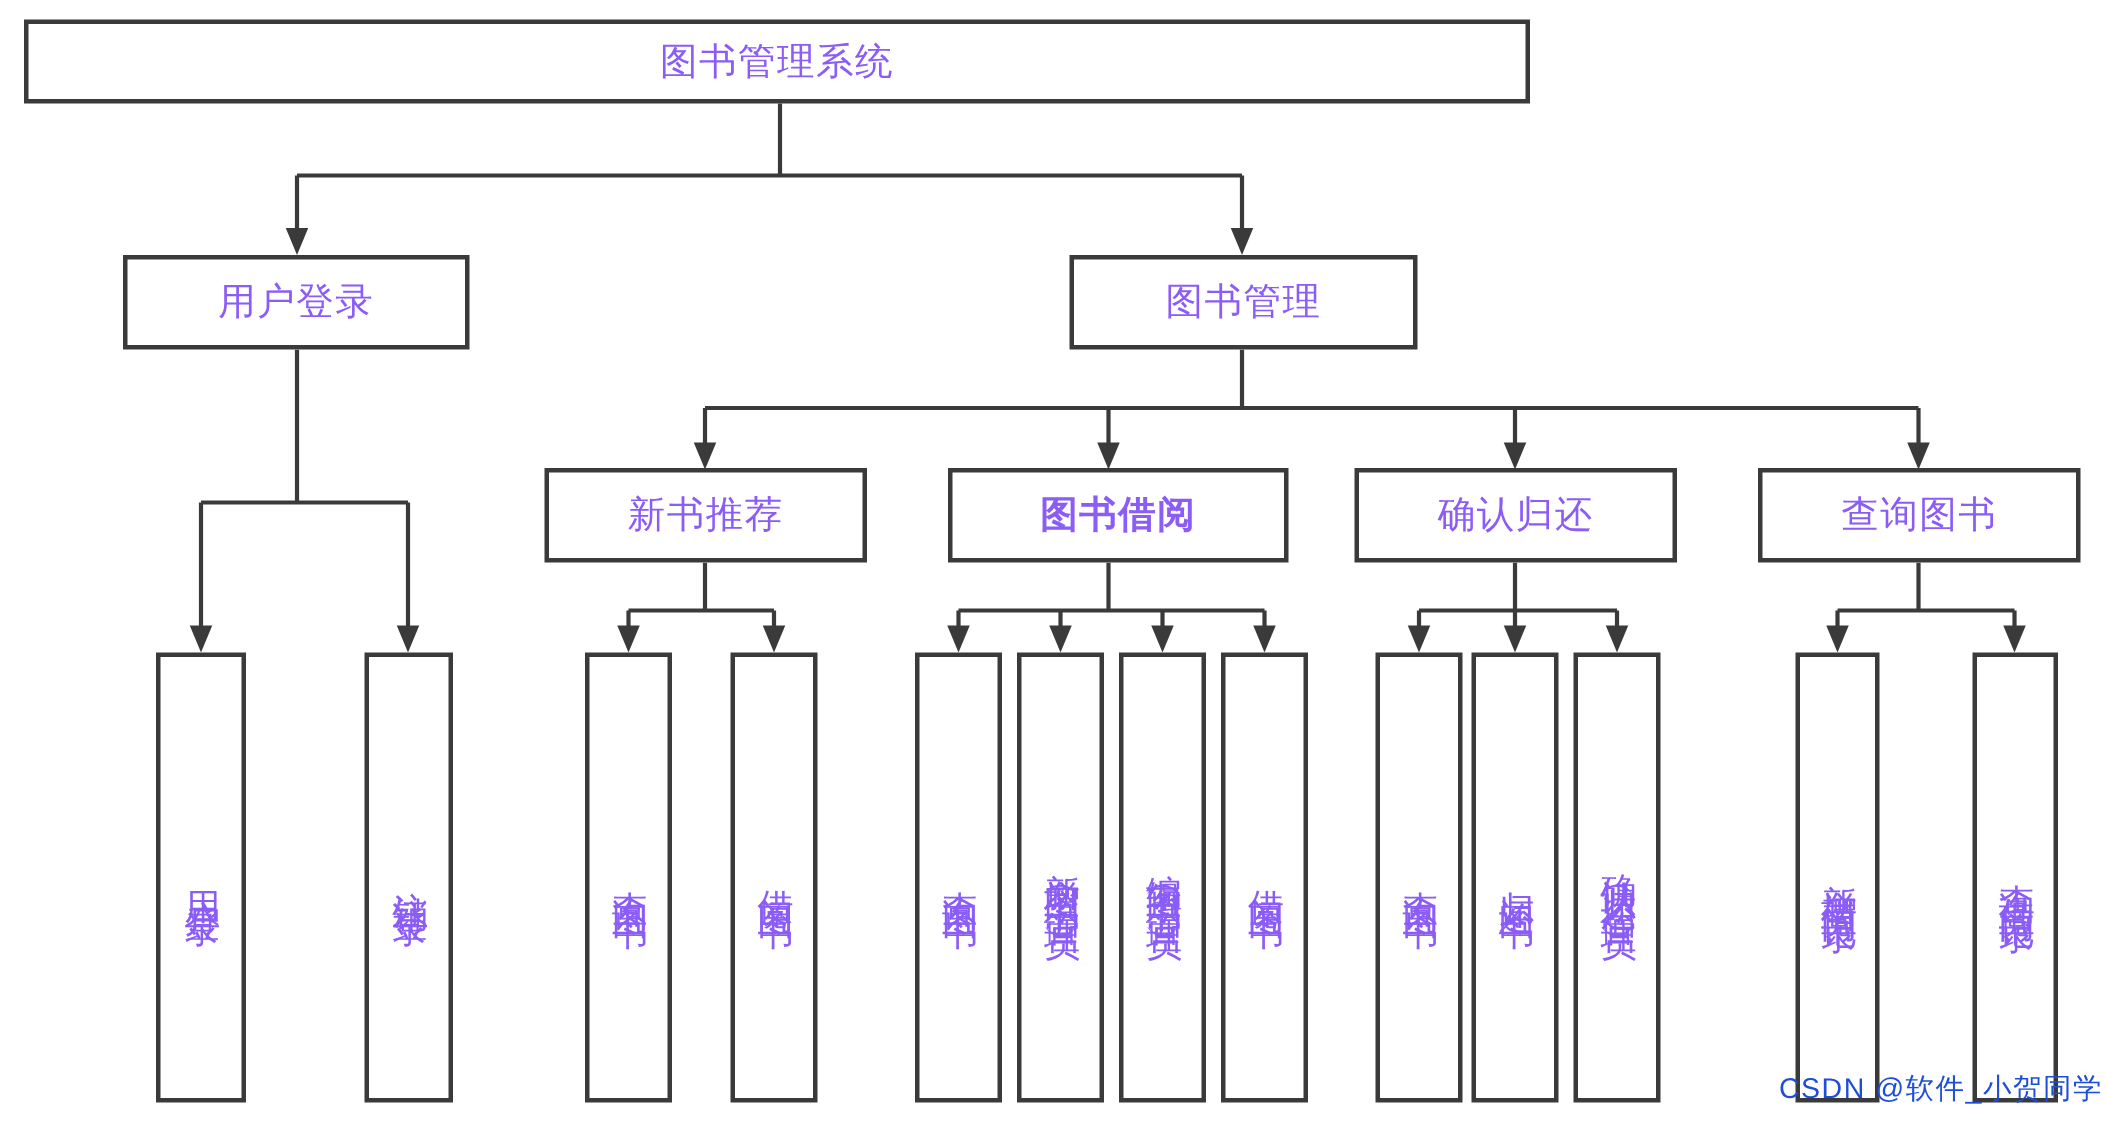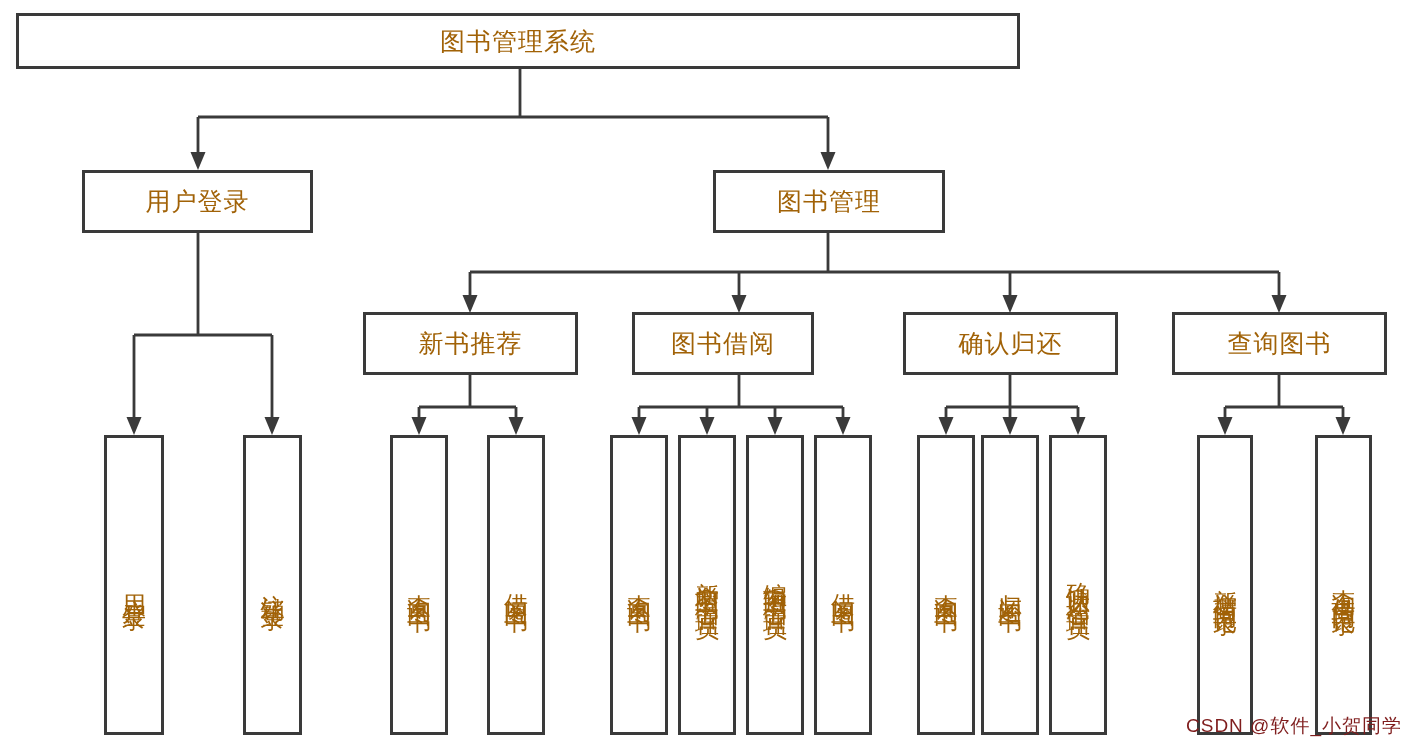--- a/index.html
+++ b/index.html
@@ -18,21 +18,21 @@
     pointer-events: none;
   }
   .node {
     position: absolute;
     box-sizing: border-box;
     background: #ffffff;
     border: 3px solid #3a3a3a;
     display: flex;
     align-items: center;
     justify-content: center;
-    color: #a16207;
+    color: #8b5cf6;
     z-index: 2;
   }
   .node.h span {
     font-size: 25px;
     letter-spacing: 1px;
     line-height: 1;
     white-space: nowrap;
   }
   .node.v span {
     writing-mode: vertical-lr;
@@ -40,21 +40,21 @@
     font-size: 24px;
     letter-spacing: 5px;
     line-height: 1;
   }
   .watermark {
     position: absolute;
     left: 1186px;
     top: 713px;
     font-size: 19px;
     letter-spacing: 1px;
-    color: #7f1d1d;
+    color: #1d4ed8;
     white-space: nowrap;
     z-index: 3;
   }
 </style>
 </head>
 <body>
 
 <div class="stage">
 
   <svg class="wires" viewBox="0 0 1405 747" xmlns="http://www.w3.org/2000/svg">
@@ -107,21 +107,21 @@
   <div class="node h" style="left:82px; top:170px; width:231px; height:63px;">
     <span>用户登录</span>
   </div>
   <div class="node h" style="left:713px; top:170px; width:232px; height:63px;">
     <span>图书管理</span>
   </div>
 
   <div class="node h" style="left:363px; top:312px; width:215px; height:63px;">
     <span>新书推荐</span>
   </div>
-  <div class="node h" style="left:632px; top:312px; width:182px; height:63px;">
+  <div class="node h" style="left:632px; top:312px; width:227px; height:63px;font-weight:bold;">
     <span>图书借阅</span>
   </div>
   <div class="node h" style="left:903px; top:312px; width:215px; height:63px;">
     <span>确认归还</span>
   </div>
   <div class="node h" style="left:1172px; top:312px; width:215px; height:63px;">
     <span>查询图书</span>
   </div>
 
   <div class="node v" style="left:104px; top:435px; width:60px; height:300px;">

